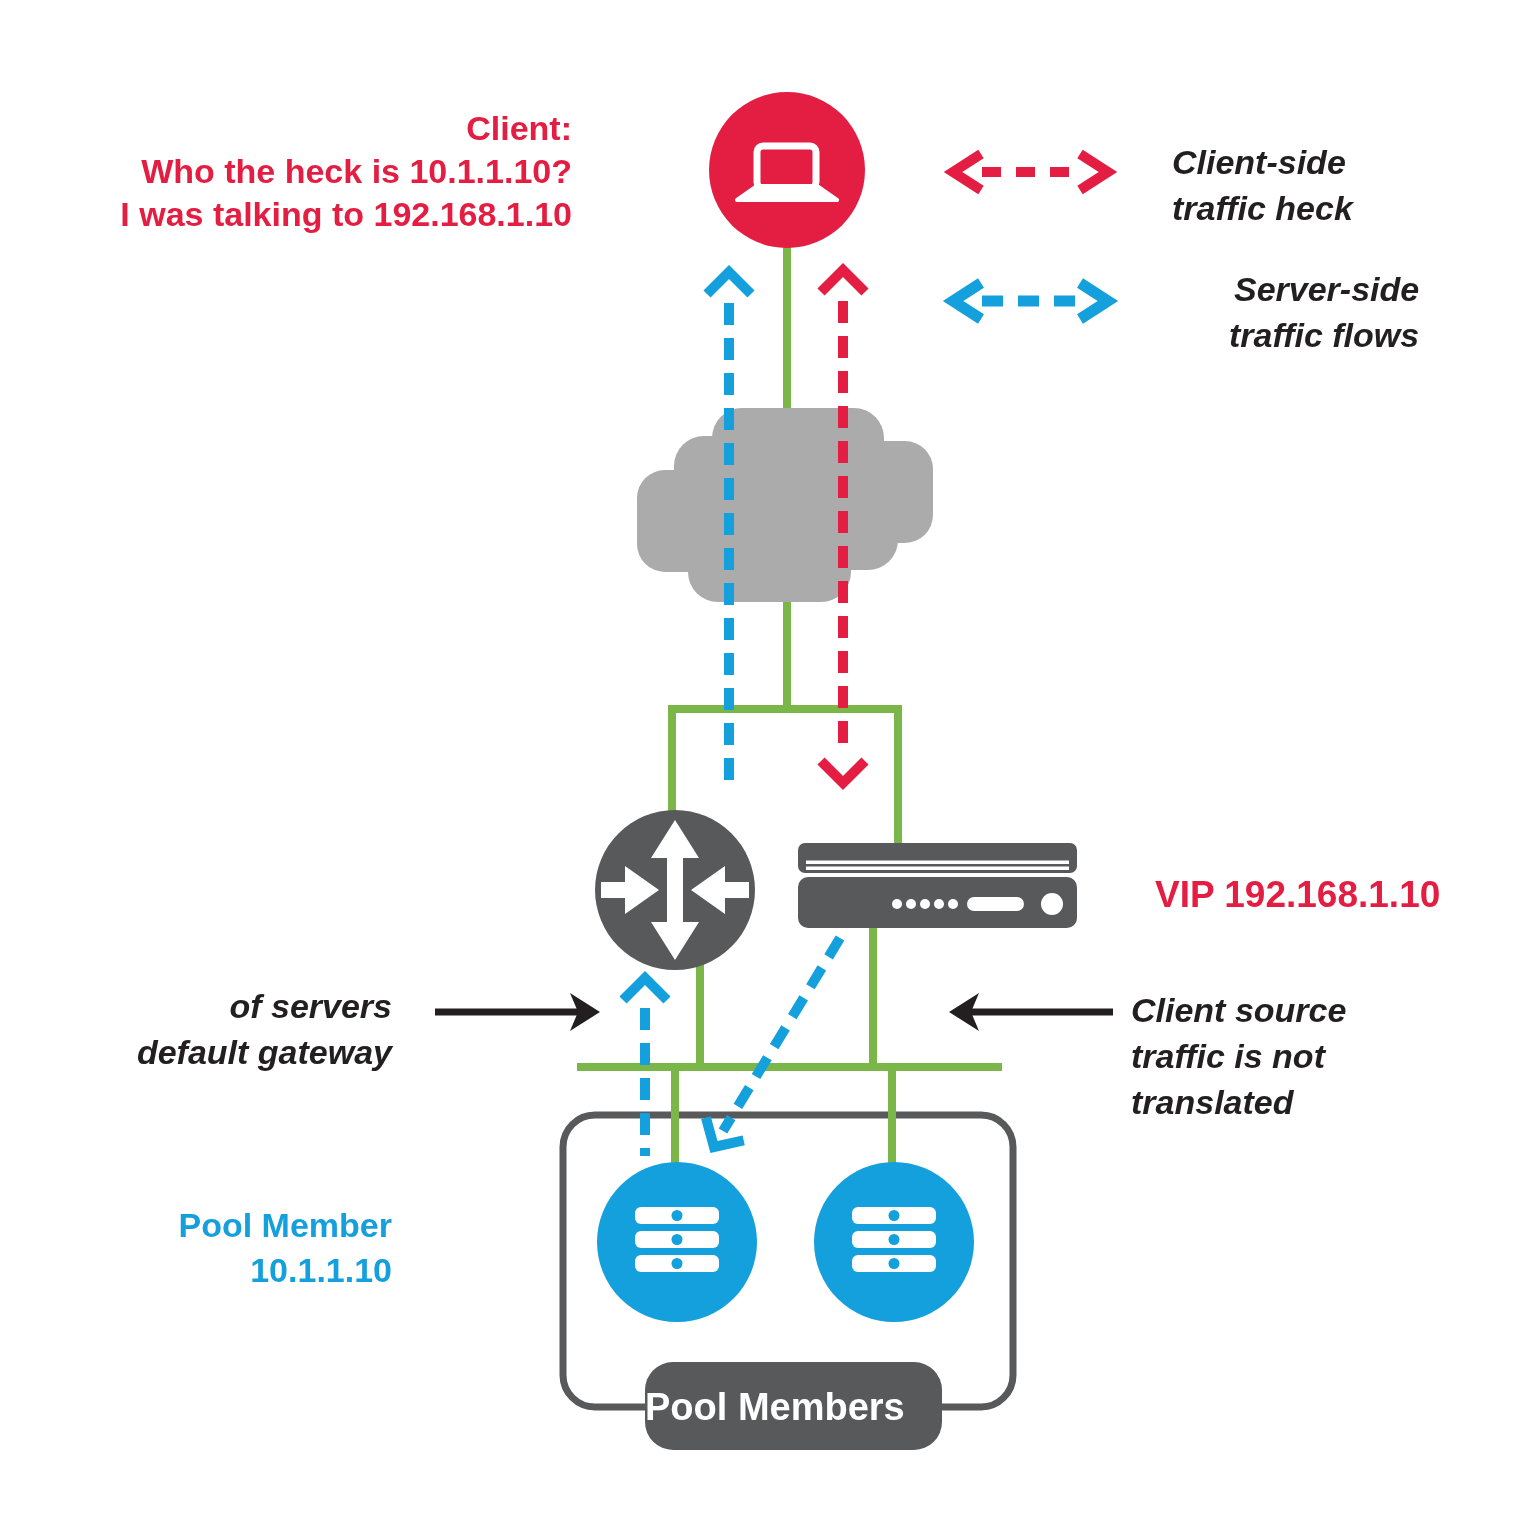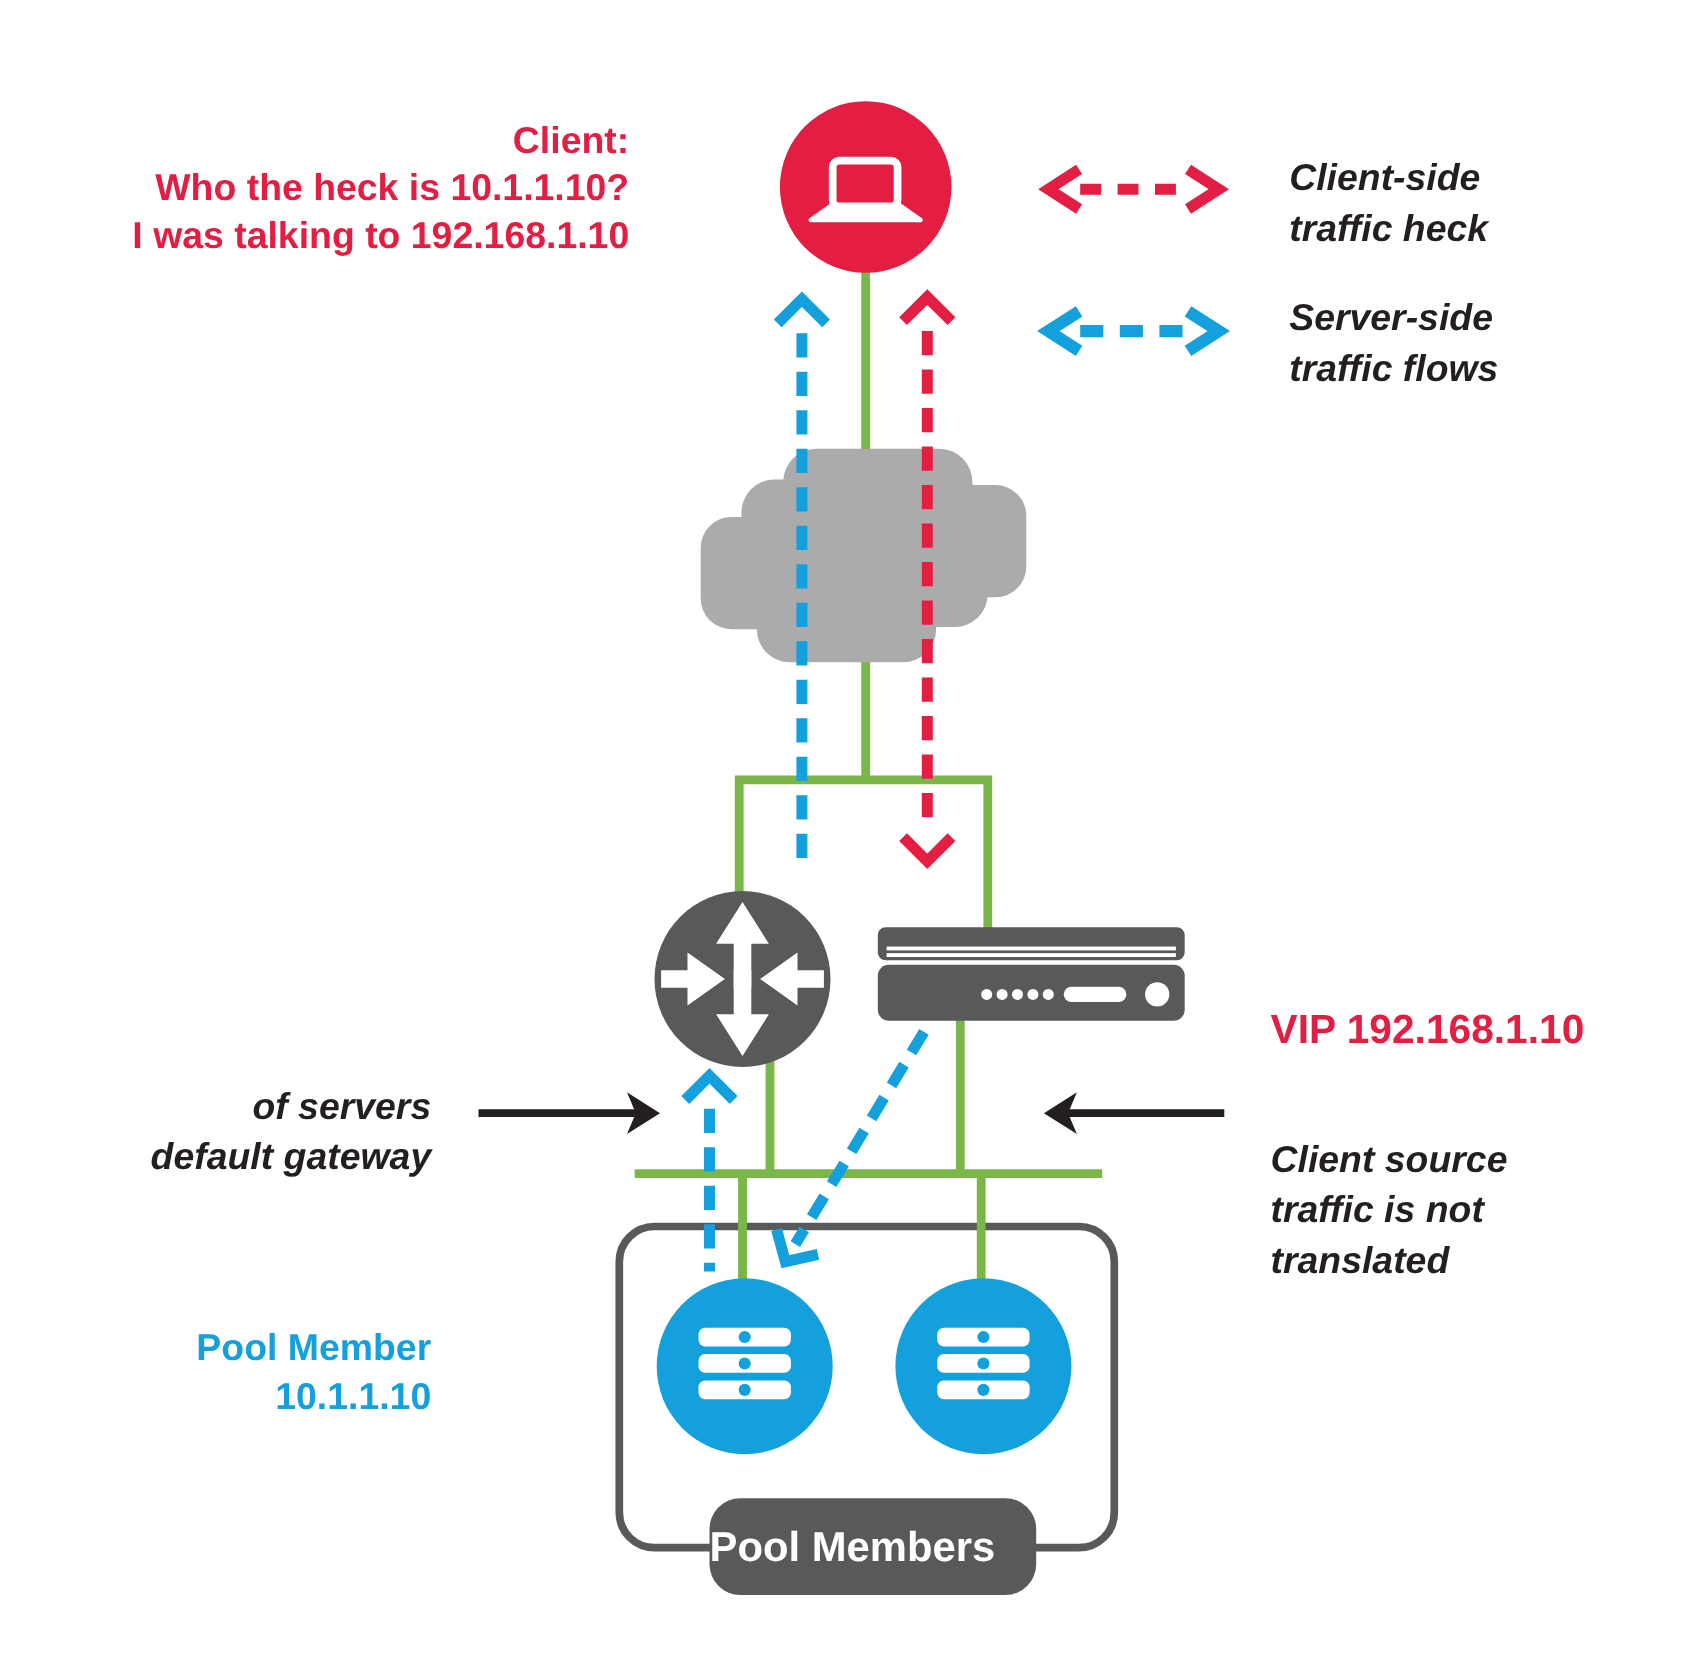--- a/index.html
+++ b/index.html
@@ -12,24 +12,24 @@
   }
   .canvas svg{position:absolute;left:0;top:0;}
   .note{position:absolute;font-weight:700;font-size:34px;line-height:43px;}
   .note span{display:block;}
   .red-text{color:#E31E42;}
   .blue-text{color:#14A0DC;}
   .black-text{color:#231F20;font-style:italic;}
   .right{text-align:right;}
   .client-note{left:60px;top:107px;width:512px;}
   .legend-text-client{left:1172px;top:139px;line-height:46px;}
-  .legend-text-server{left:1172px;top:266px;line-height:46px;}
-  .vip-label{left:1155px;top:914px;font-size:37px;}
+  .legend-text-server{left:1229px;top:266px;line-height:46px;text-align:right;}
+  .vip-label{left:1155px;top:873px;font-size:37px;}
   .router-note{left:60px;top:983px;width:332px;line-height:46px;}
-  .source-note{left:1155px;top:987px;line-height:46px;margin-top:44px;}
+  .source-note{left:1131px;top:987px;line-height:46px;}
   .pool-note{left:110px;top:1203px;width:282px;line-height:45px;}
   .badge-label{left:645px;top:1386px;width:297px;text-align:left;color:#ffffff;font-size:38px;font-weight:600;}
 </style>
 </head>
 <body>
 
 <div class="canvas">
 
   <svg width="1536" height="1515" viewBox="0 0 1536 1515">
 

